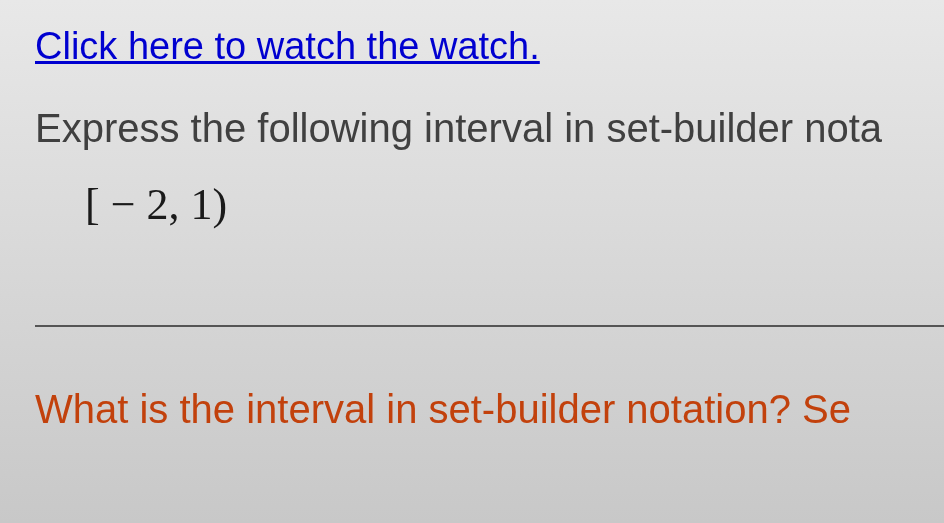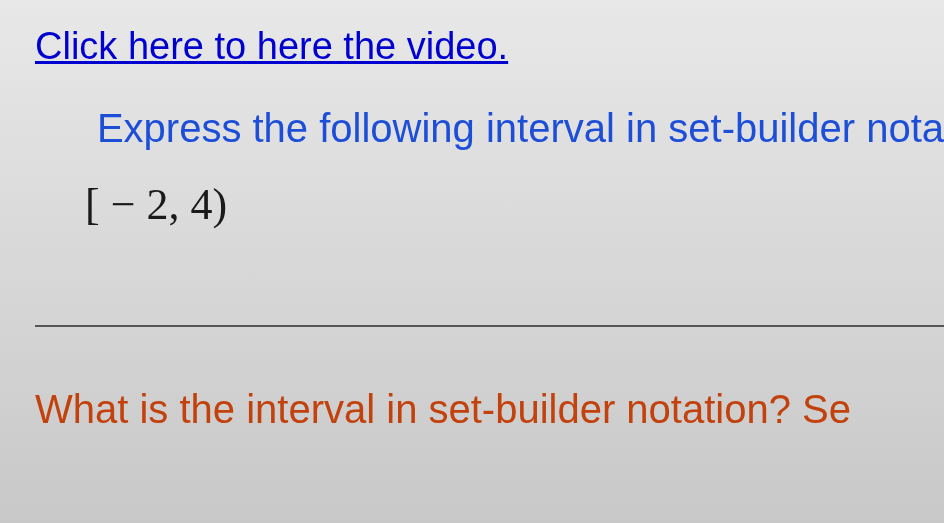--- a/index.html
+++ b/index.html
@@ -19,26 +19,25 @@
     .video-link {
       color: #0000d0;
       text-decoration: underline;
       font-size: 38px;
       font-weight: 400;
       cursor: pointer;
       display: inline-block;
       margin-bottom: 38px;
     }
     .instruction {
-      color: #1d4ed8;
+      color: #404040;
       font-size: 40px;
       font-weight: 400;
       margin-bottom: 28px;
       white-space: nowrap;
-      text-align: right;
     }
     .interval {
       color: #1a1a1a;
       font-size: 44px;
       font-weight: 400;
       margin-left: 50px;
       margin-bottom: 95px;
       font-family: 'Times New Roman', Times, serif;
     }
     .divider {
@@ -52,24 +51,24 @@
       font-size: 40px;
       font-weight: 400;
       white-space: nowrap;
     }
   </style>
 </head>
 <body>
 
 
 
-<a class="video-link">Click here to here the video.</a>
+<a class="video-link">Click here to watch the watch.</a>
 
 <p class="instruction">Express the following interval in set-builder nota</p>
 
-<p class="interval">[ − 2, 4)</p>
+<p class="interval">[ − 2, 1)</p>
 
 <hr class="divider">
 
 <p class="question">What is the interval in set-builder notation? Se</p>
 
 
 
 
 </body></html>

